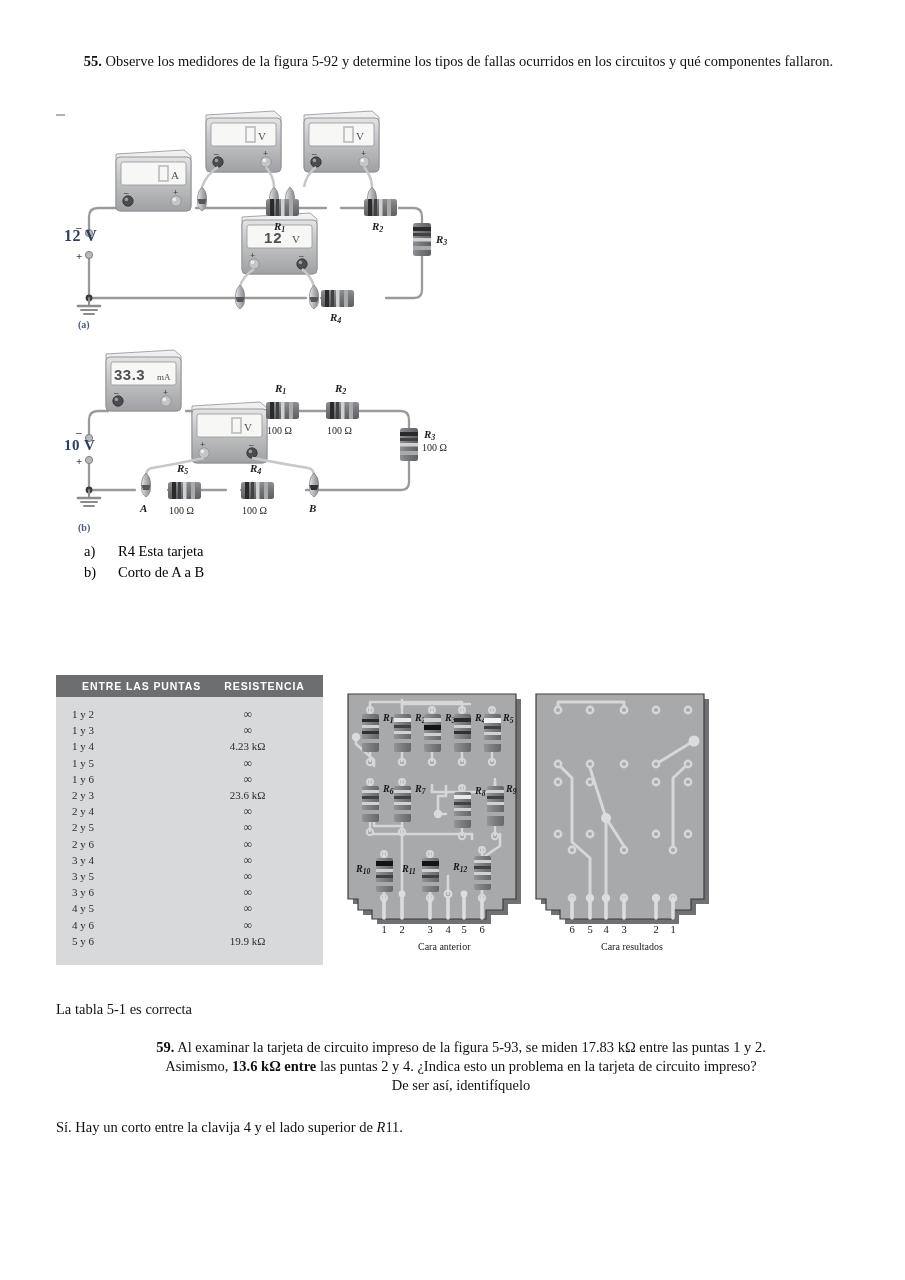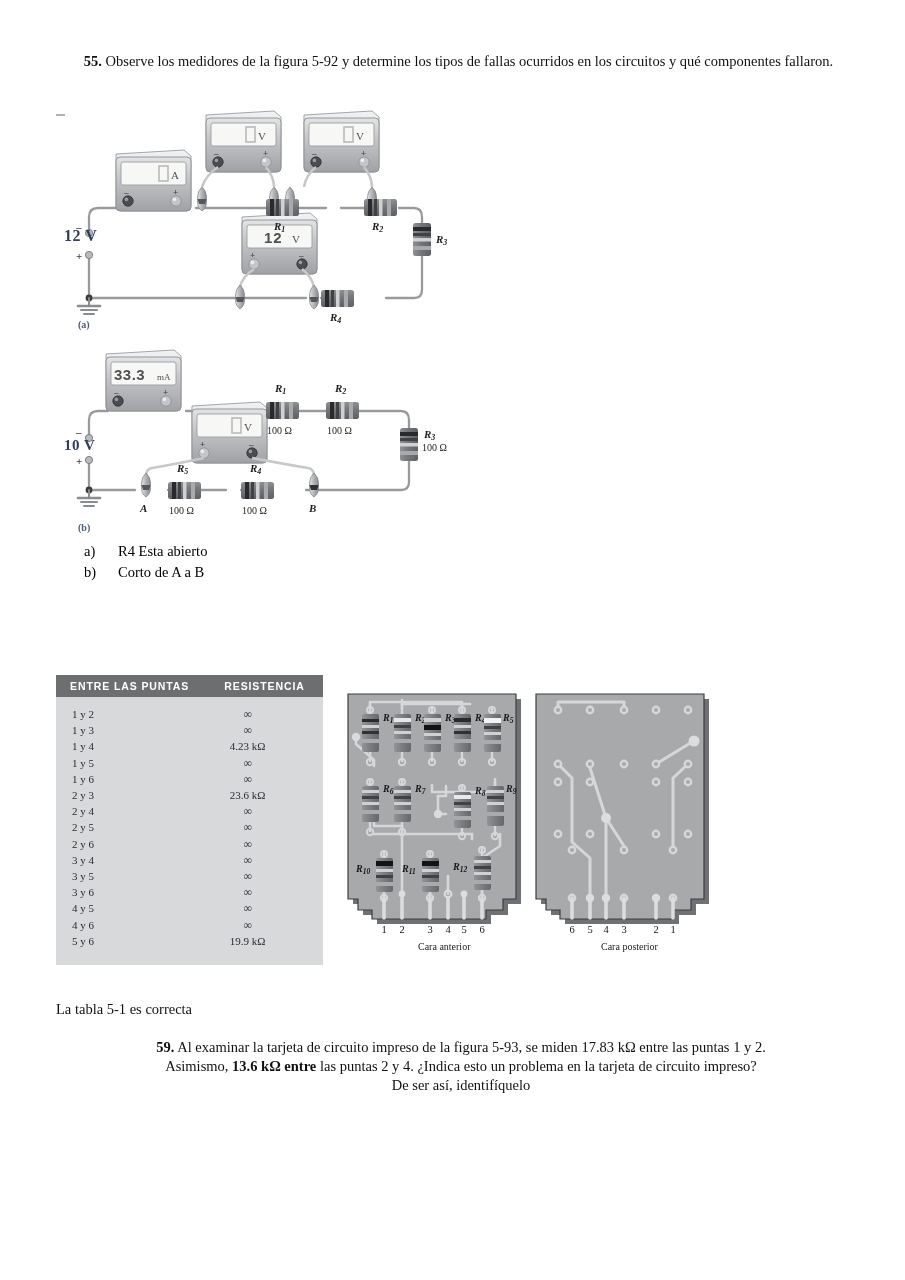--- a/index.html
+++ b/index.html
@@ -69,21 +69,21 @@
   .tbl-head {
     background: #6d6e70;
     color: #ffffff;
     height: 22px;
     display: flex;
     align-items: center;
     font-size: 10.5px;
     font-weight: bold;
     letter-spacing: 0.9px;
   }
-  .tbl-head .c1 { width: 150px; padding-left: 14px; box-sizing: border-box; }
+  .tbl-head .c1 { width: 150px; padding-left: 26px; box-sizing: border-box; }
   .tbl-head .c2 { flex: 1; text-align: center; }
   .tbl-body { padding: 9px 0 16px 0; }
   .tbl-row {
     display: flex;
     font-size: 11px;
     line-height: 16.2px;
     color: #2b2b33;
     font-family: "Liberation Serif", serif;
   }
   .tbl-row .c1 { width: 150px; padding-left: 16px; box-sizing: border-box; }
@@ -462,21 +462,21 @@
     </svg>
   </div>
 
   <div class="ptext" style="left:64px; top:436px; font-size:15px; font-weight:bold; color:#2f3f60; letter-spacing:0.5px;">10 V</div>
 
   <div class="figlabel" style="left:78px; top:522px;">(b)</div>
 
   <div class="ans-list" style="left:84px; top:541px;">
     <div class="ans-row">
       <span class="ans-key">a)</span>
-      <span>R4 Esta abierto</span>
+      <span>R4 Esta tarjeta</span>
     </div>
     <div class="ans-row">
       <span class="ans-key">b)</span>
       <span>Corto de A a B</span>
     </div>
   </div>
 
 
   <div class="tbl">
     <div class="tbl-head">
@@ -825,25 +825,28 @@
       <g font-family="Liberation Serif, serif" font-size="10.5" fill="#16171a" text-anchor="middle">
         <text x="44" y="247">6</text>
         <text x="62" y="247">5</text>
         <text x="78" y="247">4</text>
         <text x="96" y="247">3</text>
         <text x="128" y="247">2</text>
         <text x="145" y="247">1</text>
       </g>
     </svg>
   </div>
-  <div class="pcb-cap" style="left:601px; top:941px;">Cara posterior</div>
+  <div class="pcb-cap" style="left:601px; top:941px;">Cara resultados</div>
 
   <div class="ptext" style="left:56px; top:1000px;">La tabla 5-1 es correcta</div>
 
   <div class="ptext" style="left:56px; top:1038px; width:810px;">
     <span class="q-num">59.</span>
     <span>Al examinar la tarjeta de circuito impreso de la figura 5-93, se miden 17.83 kΩ entre las puntas 1 y 2.</span><br>
     <span>Asimismo, </span><span class="bold">13.6 kΩ entre</span><span> las puntas 2 y 4. ¿Indica esto un problema en la tarjeta de circuito impreso?</span><br>
     <span>De ser así, identifíquelo</span>
   </div>
 
+  <div class="ptext" style="left:56px; top:1118px;">
+    <span>Sí. Hay un corto entre la clavija 4 y el lado superior de </span><span style="font-style:italic;">R</span><span>11.</span>
+  </div>
 
 </div>
 
 </body></html>

